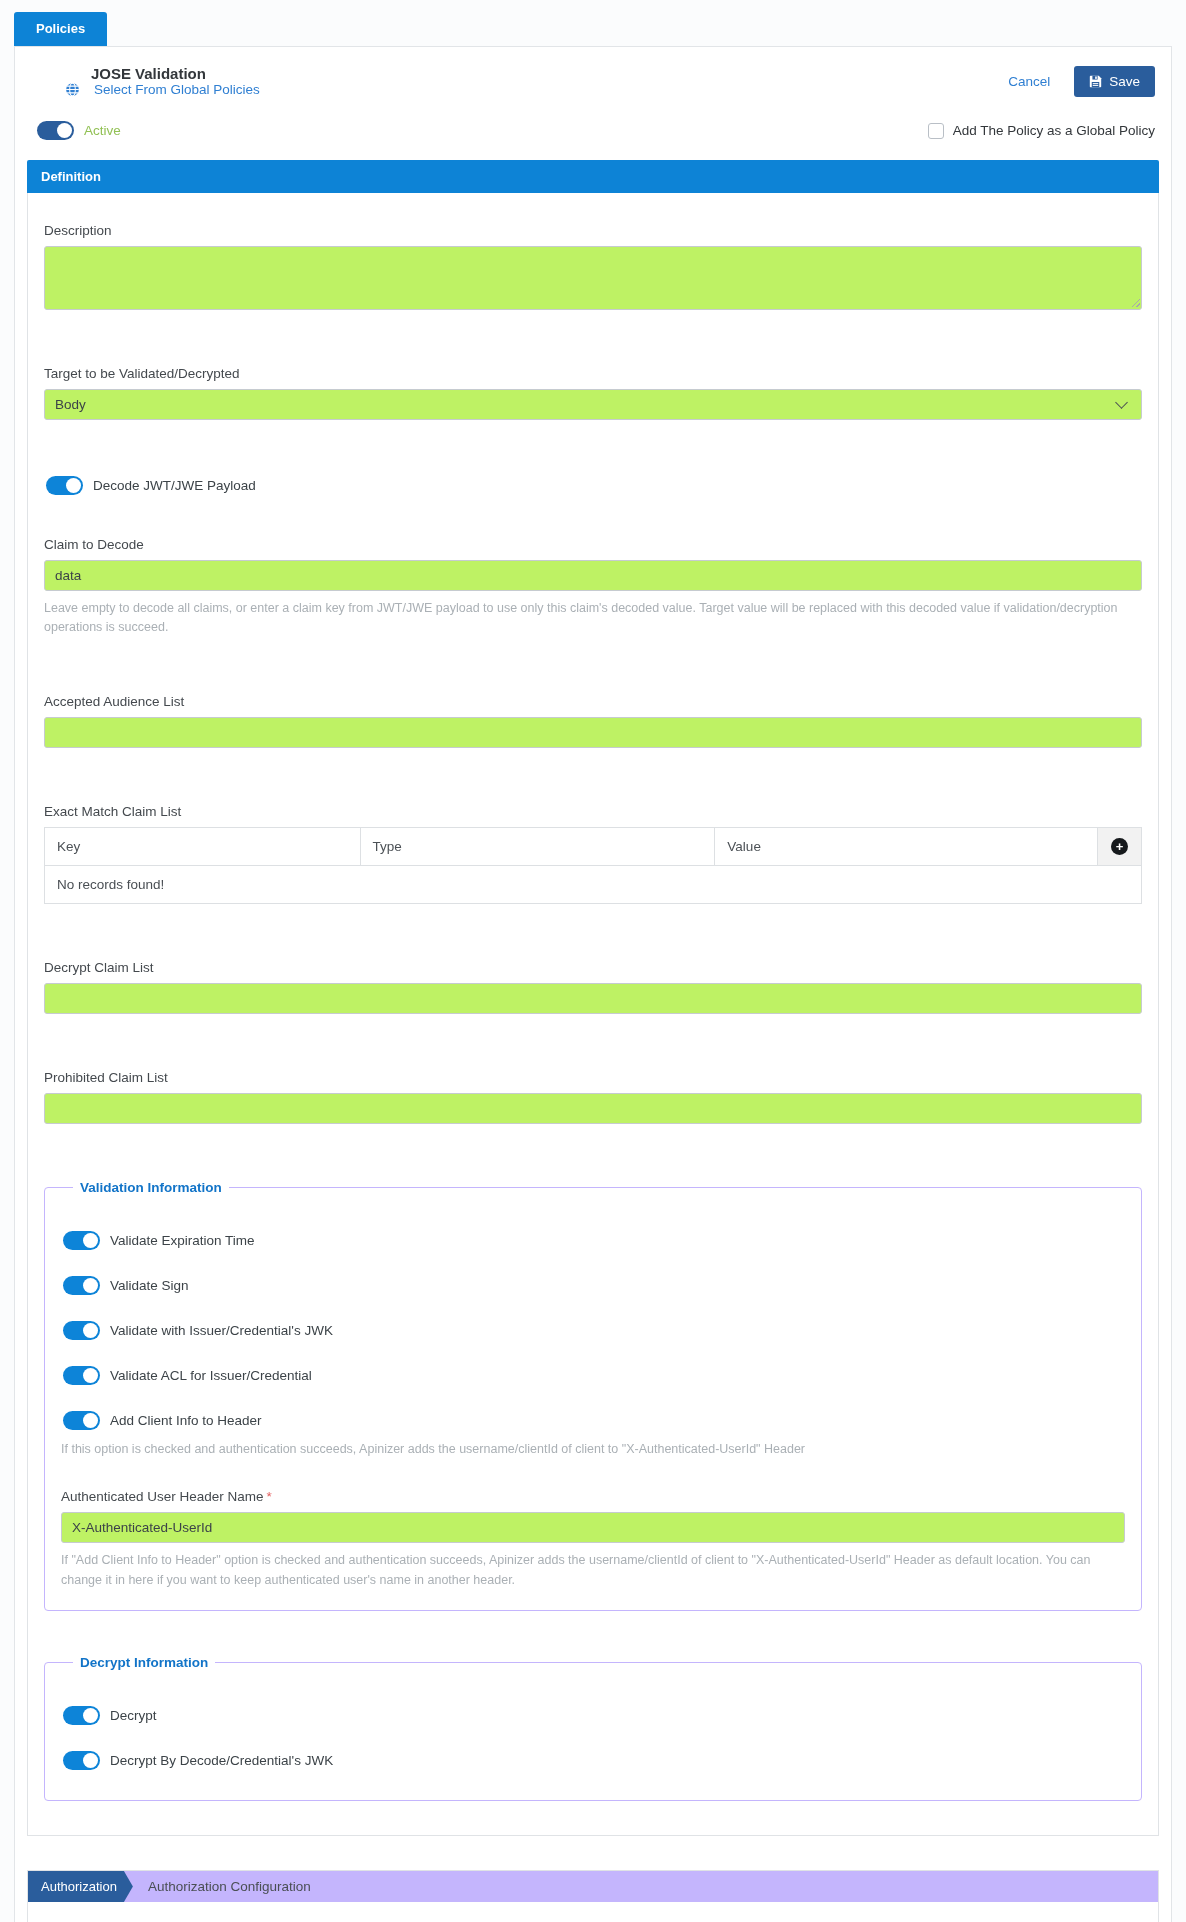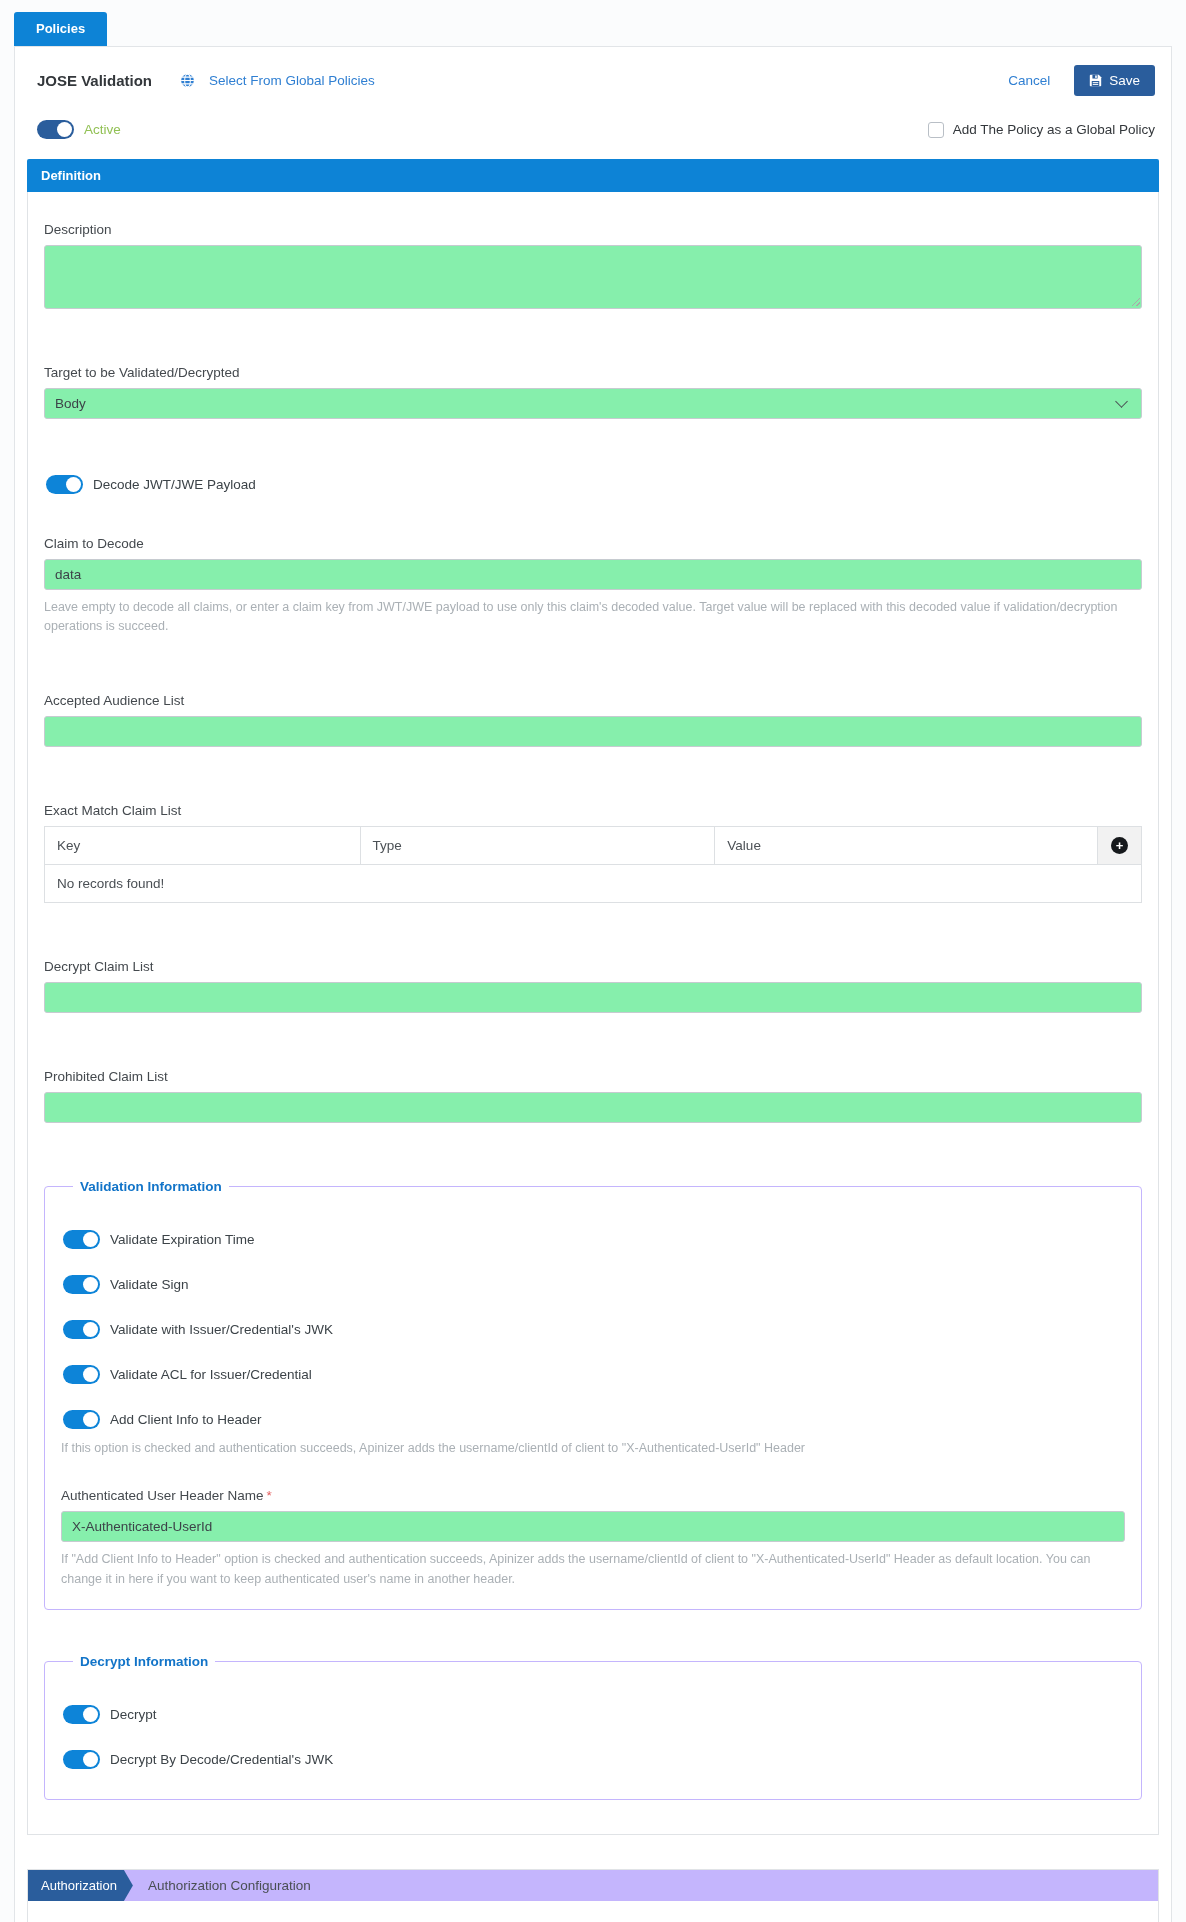--- a/index.html
+++ b/index.html
@@ -19,21 +19,21 @@
   }
 
   
   .card {
     margin:0 14px; background:#fff;
     border:1px solid #e2e5e8; padding:12px 12px 10px;
   }
 
   
   .card-header { display:flex; align-items:center; justify-content:space-between; padding:6px 4px 2px 10px; }
-  .hdr-left { display:flex; align-items:center; }
+  .hdr-left { display:flex; align-items:center;flex-direction:column; }
   .title { font-size:15px; font-weight:bold; color:#33373b; }
   a.link { color:#2f7fd2; text-decoration:none; cursor:pointer; }
   .global-link { margin-left:28px; display:inline-flex; align-items:center; gap:14px; }
   .hdr-right { display:flex; align-items:center; gap:24px; }
   .save-btn {
     display:inline-flex; align-items:center; gap:7px;
     background:#2a5d9c; color:#fff; border:none; border-radius:3px;
     font-family:inherit; font-size:13.5px; padding:8px 15px; cursor:pointer;
   }
 
@@ -60,21 +60,21 @@
     margin-top:20px; background:#0d83d6; color:#fff; font-weight:bold;
     font-size:13px; padding:9px 14px; border-radius:2px 2px 0 0; cursor:pointer;
   }
   .def-body { border:1px solid #e0e3e6; border-top:none; padding:30px 16px 34px; }
 
   .field { margin-bottom:56px; }
   .field:last-child { margin-bottom:0; }
   .f-label { display:block; color:#44494e; margin-bottom:8px; }
   .req { color:#e25d5d; margin-left:3px; }
   .t-input, .t-area, .t-select {
-    width:100%; border:1px solid #c6cbd0; border-radius:3px; background:#86efac;
+    width:100%; border:1px solid #c6cbd0; border-radius:3px; background:#bef264;
     font-family:inherit; font-size:13.5px; color:#3c4348; padding:0 10px;
   }
   .t-input { height:31px; }
   .t-area { height:64px; resize:none; padding:6px 10px; display:block; }
   .ta-wrap { position:relative; }
   .ta-wrap::after {
     content:""; position:absolute; right:2px; bottom:3px; width:9px; height:9px;
     background:repeating-linear-gradient(-45deg, transparent 0 2px, #a9a9a9 2px 3px);
     clip-path:polygon(100% 0, 100% 100%, 0 100%);
   }

